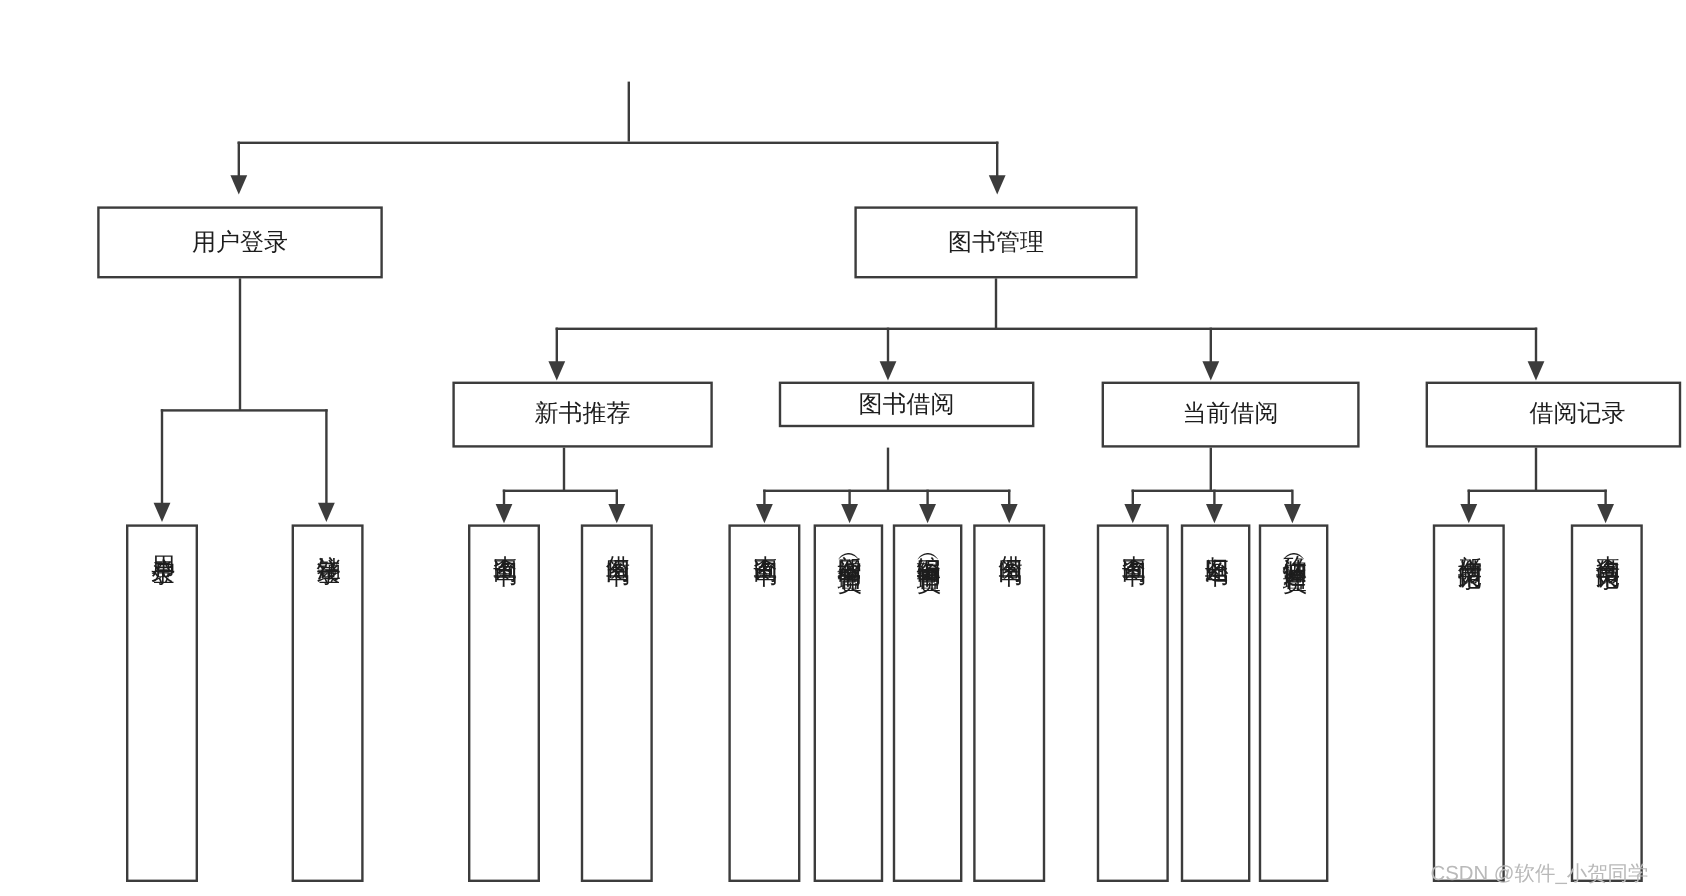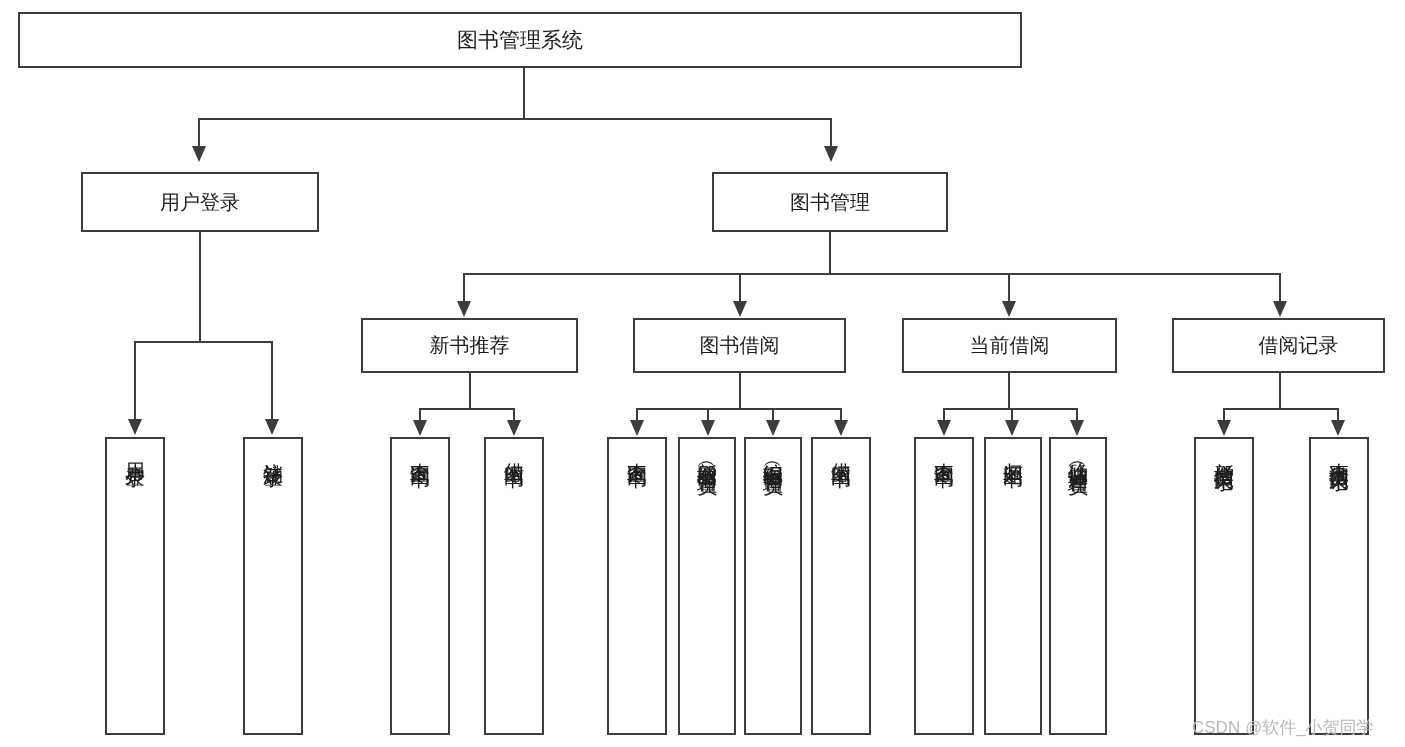--- a/index.html
+++ b/index.html
@@ -27,21 +27,21 @@
     border: 2px solid #3c3c3c;
     display: flex;
     align-items: center;
     justify-content: center;
     color: #1d1d1d;
     line-height: 1.25;
     text-align: center;
   }
   .node.root      { font-size: 21px; }
   .node.level2    { font-size: 20px; }
-  .node.level3    { font-size: 20px; }
+  .node.level3    { font-size: 20px; margin-left: 16px; }
 
   
   .node.leaf {
     font-size: 20px;
     align-items: flex-start;
     justify-content: center;
     padding-top: 8px;
   }
   .node.leaf .vtext {
     writing-mode: vertical-rl;
@@ -76,23 +76,20 @@
     color: #b9b9b9;
     white-space: nowrap;
     user-select: none;
   }
 </style>
 </head>
 <body>
 
 <div id="canvas">
 
-  <div class="node root" style="left:18px; top:12px; width:1004px; height:56px;">
-    <span>图书管理系统</span>
-  </div>
 
   <div class="vline" style="left:523px; top:68px; width:2px; height:50px;"></div>
 
   <div class="hline" style="left:198px; top:118px; width:634px; height:2px;"></div>
 
   <div class="vline" style="left:198px; top:118px; width:2px; height:30px;"></div>
   <div class="arrow" style="left:192px; top:146px;"></div>
   <div class="vline" style="left:830px; top:118px; width:2px; height:30px;"></div>
   <div class="arrow" style="left:824px; top:146px;"></div>
 
@@ -117,21 +114,21 @@
   <div class="vline" style="left:739px; top:273px; width:2px; height:30px;"></div>
   <div class="arrow" style="left:733px; top:301px;"></div>
   <div class="vline" style="left:1008px; top:273px; width:2px; height:30px;"></div>
   <div class="arrow" style="left:1002px; top:301px;"></div>
   <div class="vline" style="left:1279px; top:273px; width:2px; height:30px;"></div>
   <div class="arrow" style="left:1273px; top:301px;"></div>
 
   <div class="node level3" style="left:361px; top:318px; width:217px; height:55px;">
     <span>新书推荐</span>
   </div>
-  <div class="node level3" style="left:633px; top:318px; width:213px; height:55px;text-align:right;">
+  <div class="node level3" style="left:633px; top:318px; width:213px; height:38px;text-align:right;">
     <span>图书借阅</span>
   </div>
   <div class="node level3" style="left:902px; top:318px; width:215px; height:55px;align-items:center;">
     <span>当前借阅</span>
   </div>
   <div class="node level3" style="left:1172px; top:318px; width:213px; height:55px;padding-left:40px;">
     <span>借阅记录</span>
   </div>
 
   <div class="vline" style="left:469px; top:373px; width:2px; height:36px;"></div>

